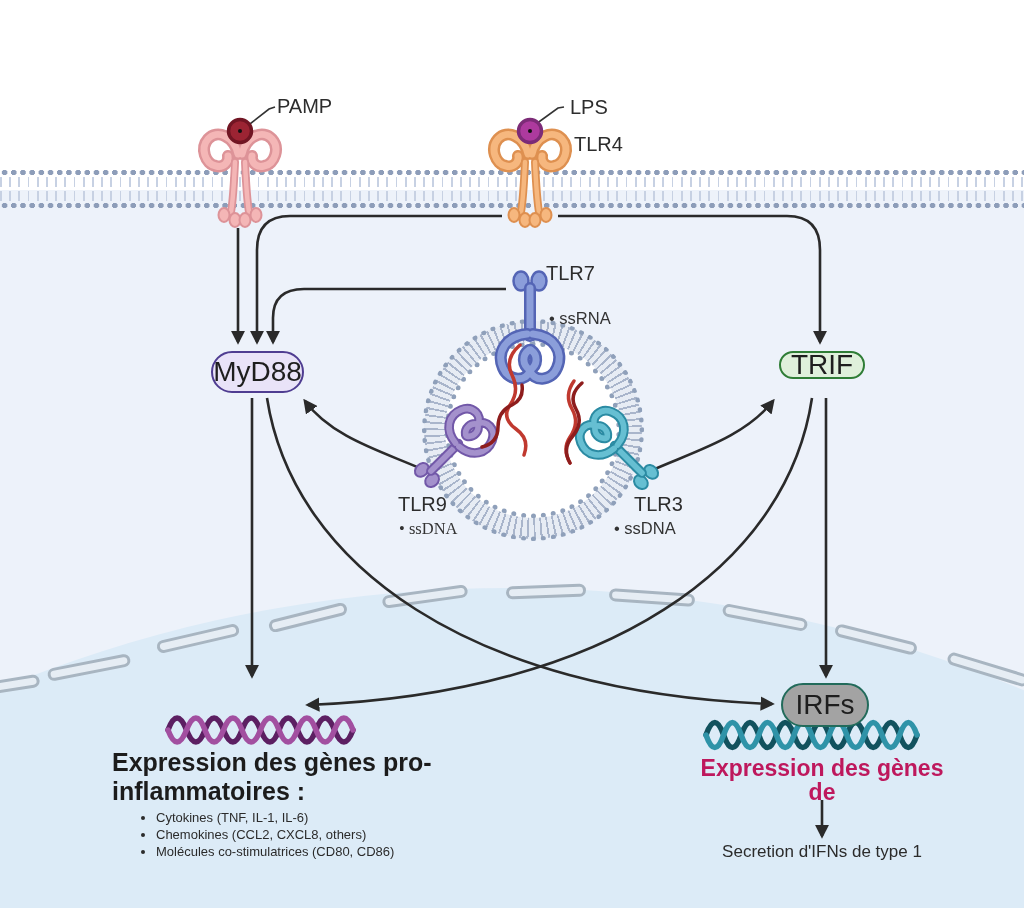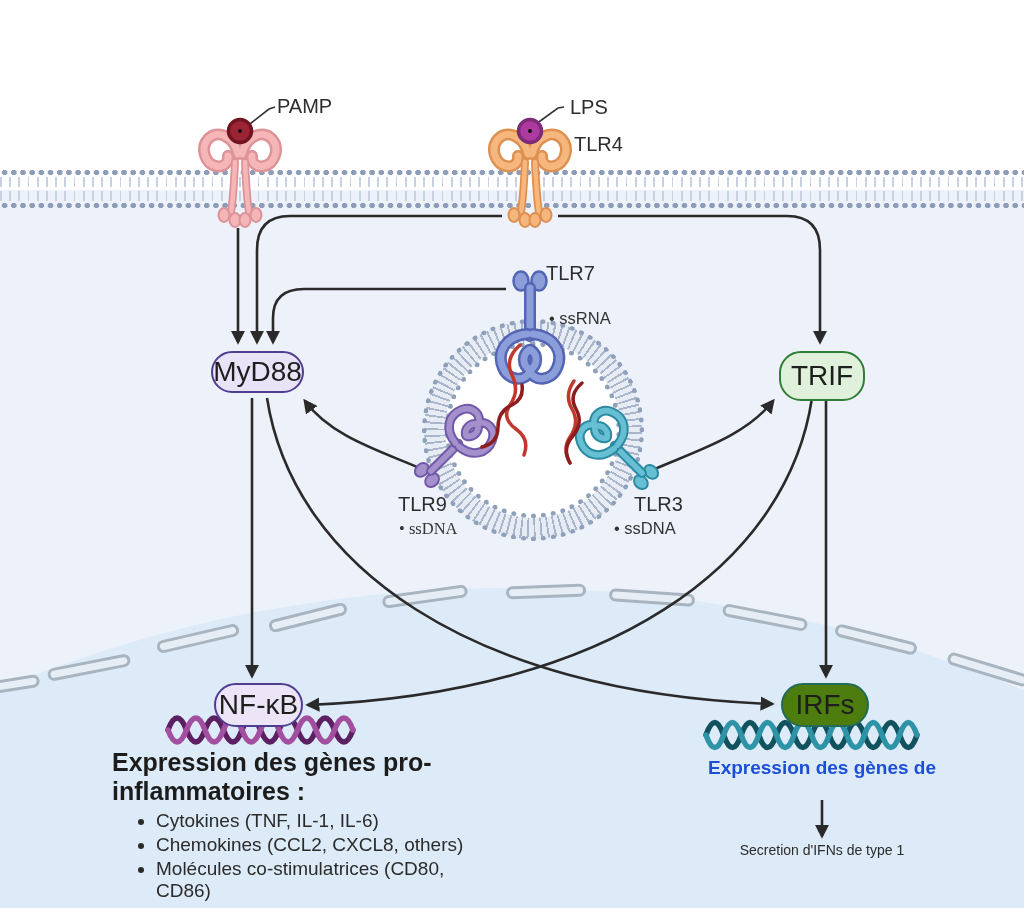--- a/index.html
+++ b/index.html
@@ -21,41 +21,41 @@
   
   #endosome{left:424px;top:321px;width:218px;height:218px;}
   .endo-ring{position:absolute;inset:0;border-radius:50%;
              background:repeating-conic-gradient(#a9b5cb 0deg 1.1deg,#e7ecf4 1.1deg 3.8deg);}
   .endo-outer-dots{position:absolute;inset:-2px;border-radius:50%;border:5px dotted #8fa0ba;box-sizing:border-box;}
   .endo-inner{position:absolute;inset:21px;border-radius:50%;background:#ffffff;border:5px dotted #8fa0ba;box-sizing:border-box;}
   
   .pill{position:absolute;display:flex;align-items:center;justify-content:center;
         border-radius:22px;font-size:28px;color:#1e1e1e;box-sizing:border-box;background:#fff;}
   #myd88{left:211px;top:351px;width:93px;height:42px;border:2.5px solid #4f3d91;background:#e9e3f8;}
-  #trif{left:779px;top:351px;width:86px;height:50px;border:2.5px solid #2f7d36;background:#dff0db;}
+  #trif{left:779px;top:351px;width:86px;height:28px;border:2.5px solid #2f7d36;background:#dff0db;}
   #nfkb{left:214px;top:683px;width:89px;height:44px;border:2.5px solid #4f3d91;background:#ece5f8;}
-  #irfs{left:781px;top:683px;width:88px;height:44px;border:2.5px solid #226b5b;background:#4d7c0f;}
+  #irfs{left:781px;top:683px;width:88px;height:44px;border:2.5px solid #226b5b;background:#a3a3a3;}
   
   .lbl{position:absolute;font-size:20px;color:#2d2d2d;white-space:pre;}
   .lbl.small{font-size:16.5px;color:#333;}
   #lbl-surface{left:92px;top:112px;line-height:27px;}
   #lbl-pamp{left:277px;top:95px;}
   #lbl-lps{left:570px;top:96px;}
   #lbl-tlr4{left:574px;top:133px;}
   #lbl-tlr7{left:546px;top:262px;} #lbl-tlr7l{left:549px;top:289px;margin-top:20px;}
   #lbl-tlr9{left:398px;top:493px;} #lbl-tlr9l{left:399px;top:519px;font-family:Liberation Serif, serif;}
   #lbl-tlr3{left:634px;top:493px;} #lbl-tlr3l{left:614px;top:519px;}
   
   #pro-block{left:100px;top:748px;width:400px;}
   #pro-block h3{margin:0;font-size:25px;color:#1c1c1c;padding-left:12px;}
-  #pro-block ul{margin:4px 0 0 0;padding-left:56px;font-size:19px;color:#2b2b2b;}
+  #pro-block ul{margin:4px 0 0 0;padding-left:56px;font-size:13px;color:#2b2b2b;}
   #pro-block li{margin:2px 0;}
   #ifn-block{left:690px;top:756px;width:264px;text-align:center;font-weight:bold;
-             font-size:19px;line-height:24px;color:#1d4ed8;}
-  #secretion{left:660px;top:842px;width:324px;text-align:center;font-size:14px;color:#2b2b2b;}
+             font-size:23px;line-height:24px;color:#be185d;}
+  #secretion{left:660px;top:842px;width:324px;text-align:center;font-size:17px;color:#2b2b2b;}
   svg{position:absolute;overflow:visible;}
 </style>
 </head>
 <body>
 
 <div id="stage">
 
   <div class="abs" id="cytoplasm"></div>
   <div class="abs" id="nucleus-fill"></div>
 
@@ -245,21 +245,20 @@
     <g fill="none" stroke-linecap="round" stroke-width="3.5">
       <path stroke="#c0392f" d="M96,24 q-16,14 -8,30 q8,16 -2,30 q-9,13 6,24 q14,10 8,26"></path>
       <path stroke="#8e1d1d" d="M58,126 q16,-4 16,-20 q0,-16 14,-22 q12,-6 10,-20"></path>
       <path stroke="#c0392f" d="M150,60 q-10,14 -2,28 q8,14 -2,28 q-8,12 0,26"></path>
       <path stroke="#8e1d1d" d="M158,62 q-14,12 -6,26 q8,14 -4,28 q-10,12 -2,26"></path>
     </g>
   </svg>
 
   <div class="pill" id="myd88">MyD88</div>
   <div class="pill" id="trif">TRIF</div>
-  <div class="pill" id="nfkb">NF-κB</div>
   <div class="pill" id="irfs">IRFs</div>
 
   <div class="lbl" id="lbl-pamp">PAMP</div>
   <div class="lbl" id="lbl-lps">LPS</div>
   <div class="lbl" id="lbl-tlr4">TLR4</div>
   <div class="lbl" id="lbl-tlr7">TLR7</div>
   <div class="lbl small" id="lbl-tlr7l">• ssRNA</div>
   <div class="lbl" id="lbl-tlr9">TLR9</div>
   <div class="lbl small" id="lbl-tlr9l">• ssDNA</div>
   <div class="lbl" id="lbl-tlr3">TLR3</div>

